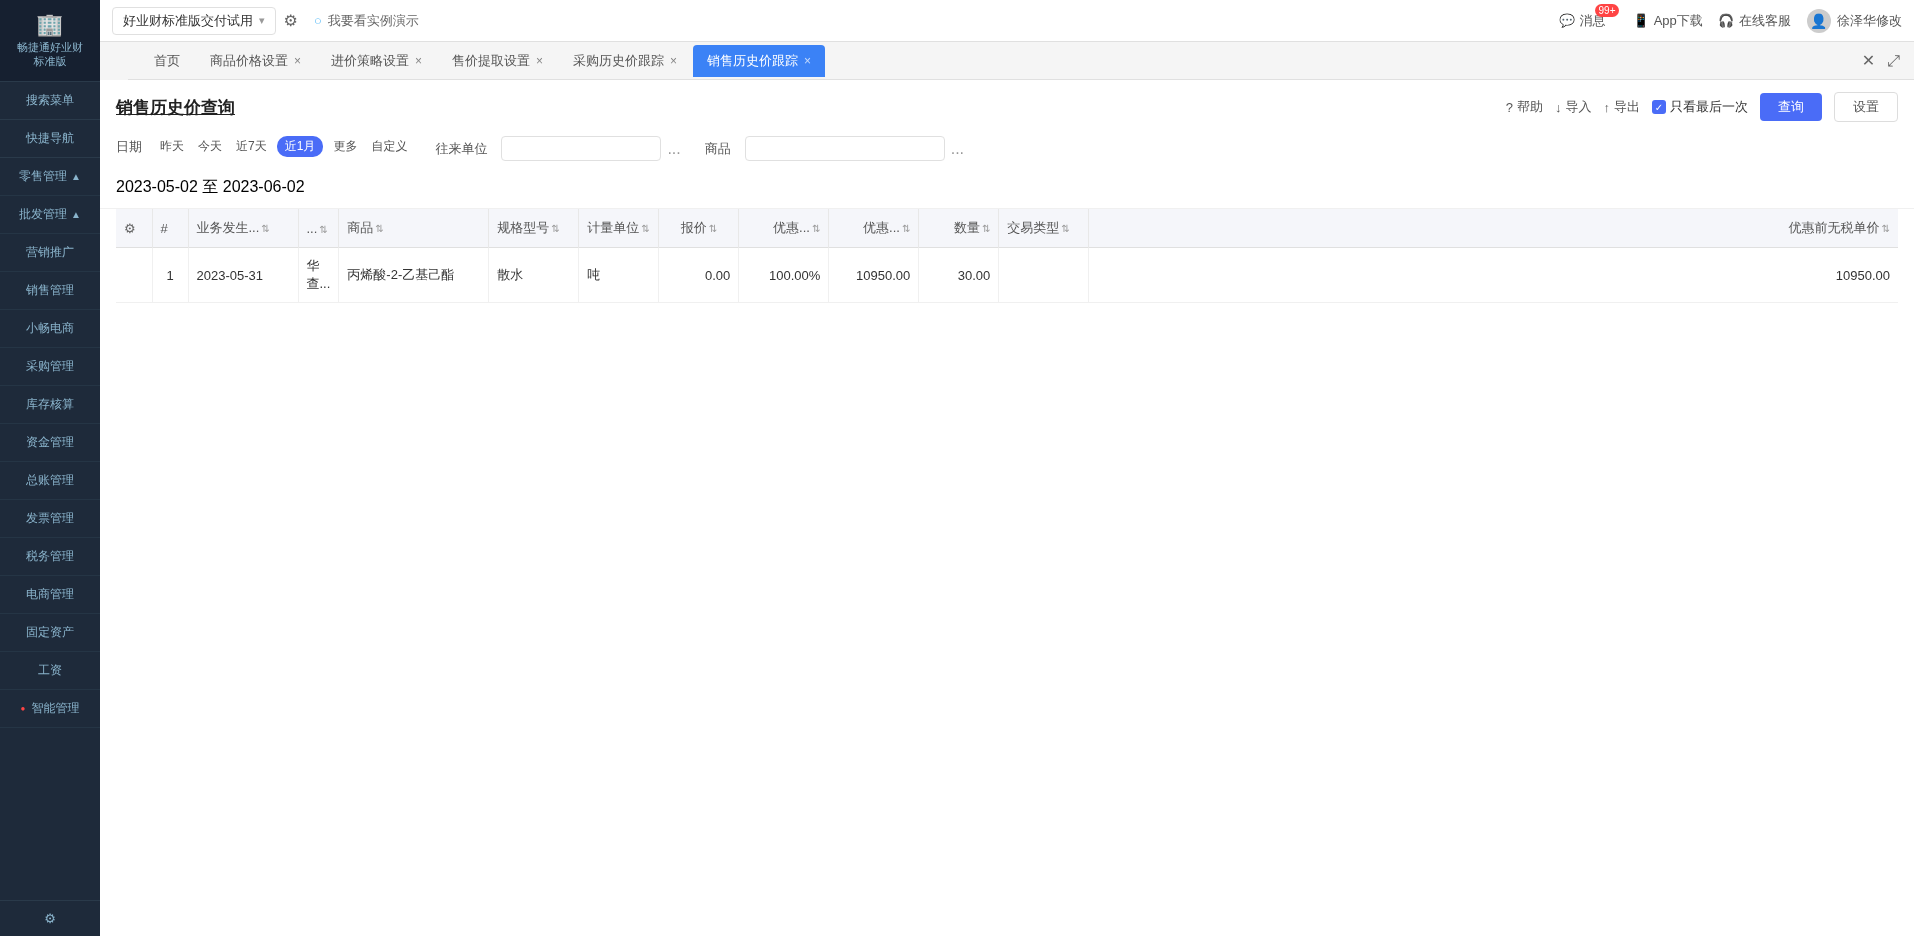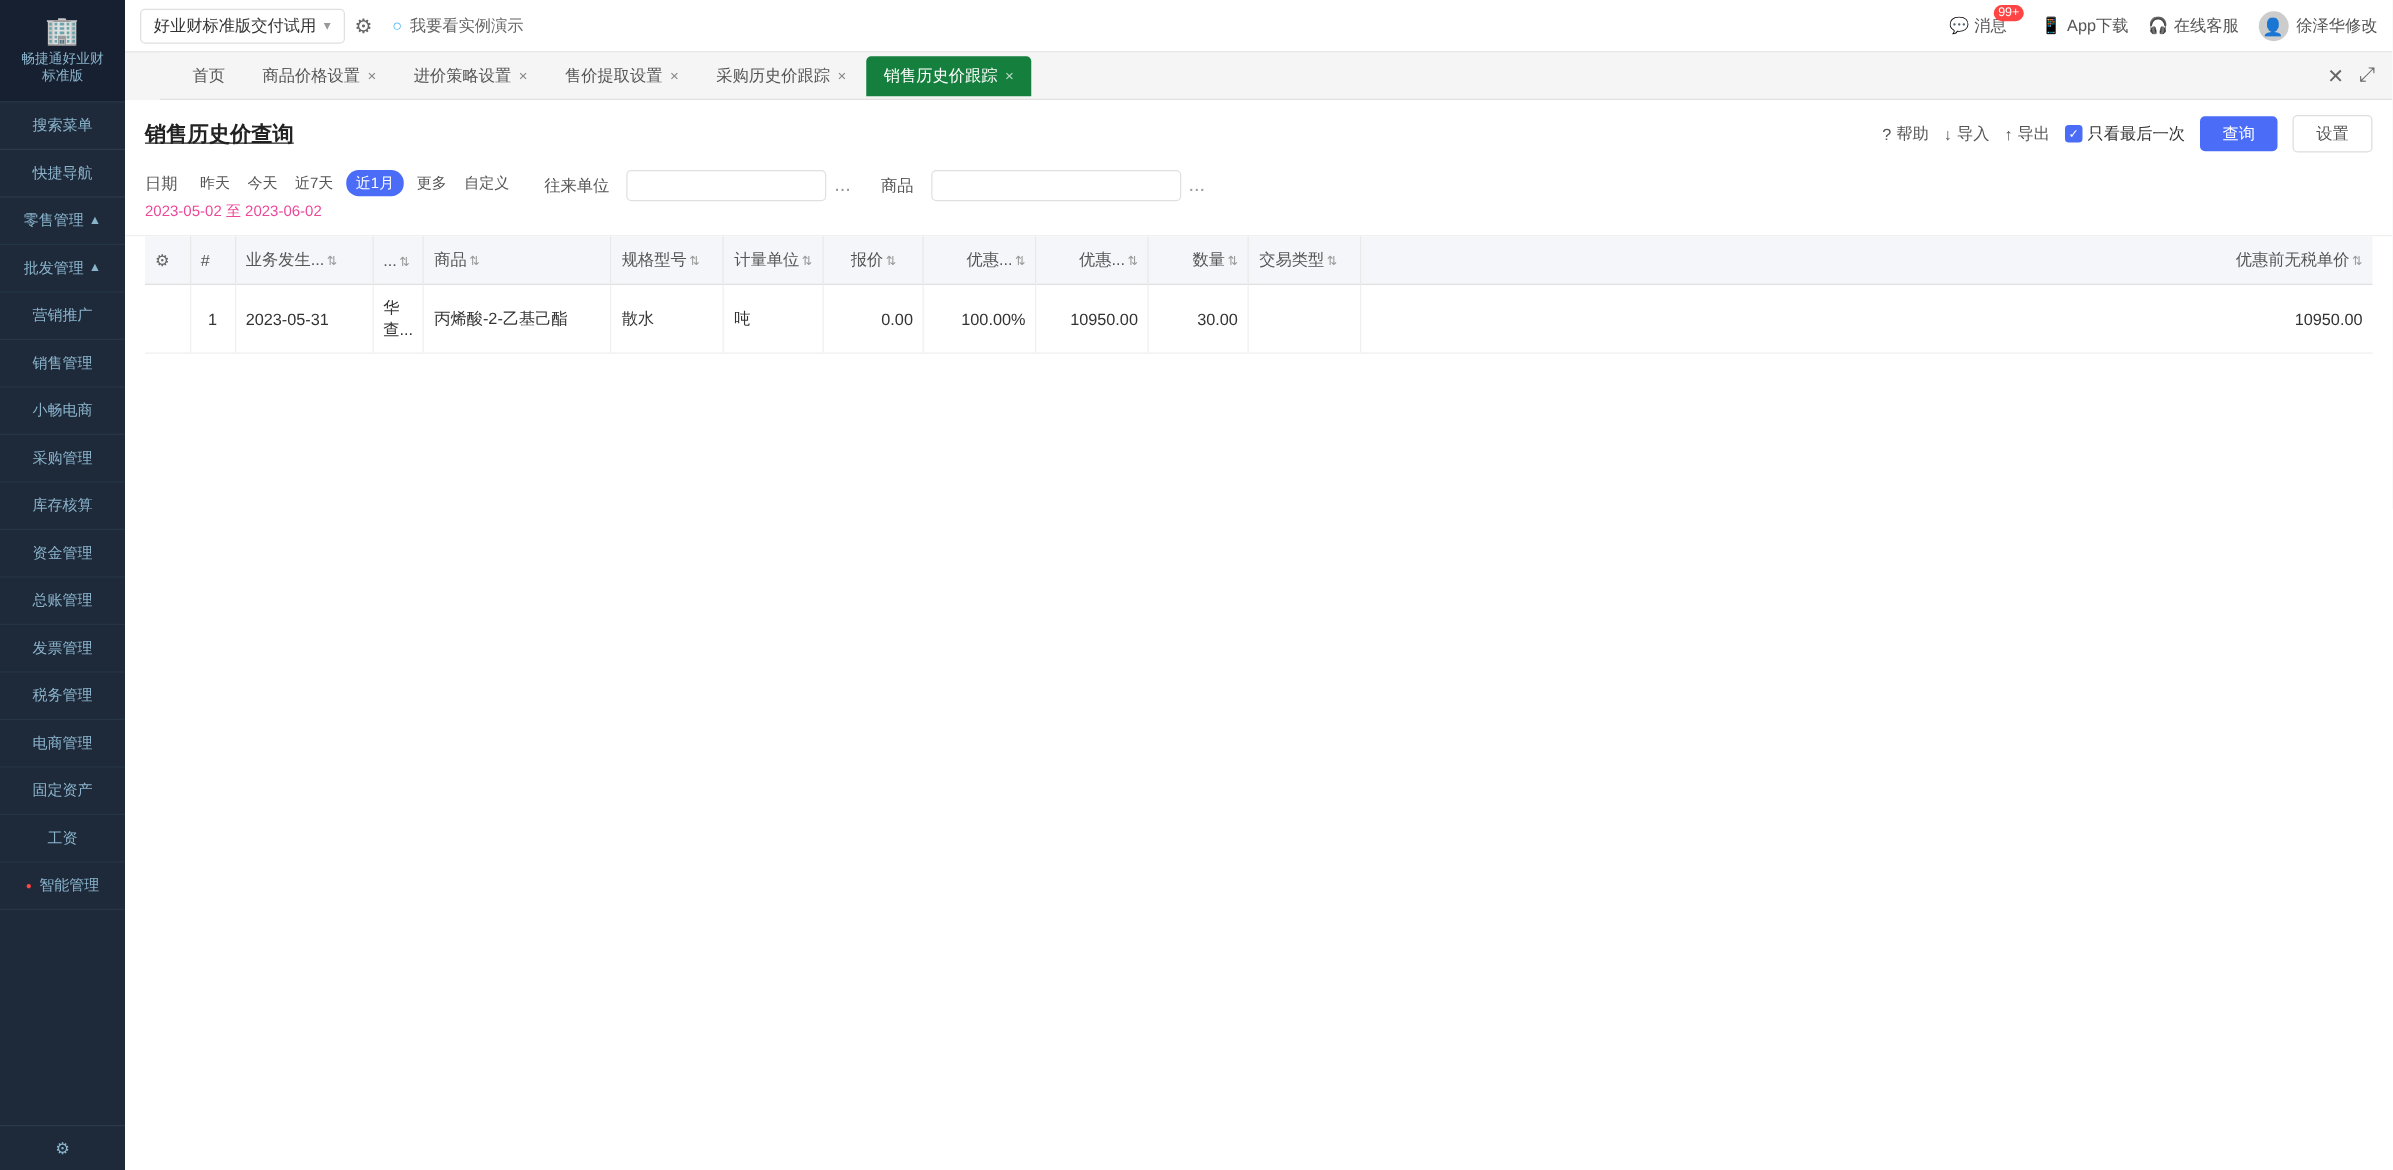--- a/index.html
+++ b/index.html
@@ -164,21 +164,21 @@
       font-size: 13px;
       cursor: pointer;
       color: #555;
       border-radius: 4px 4px 0 0;
       display: flex;
       align-items: center;
       gap: 6px;
       white-space: nowrap;
       height: 32px;
     }
-    .tab-item.active { background: #15803d; color: #fff; }
+    .tab-item.active { background: #3b82f6; color: #fff; }
     .tab-item.plain { background: transparent; }
     .tab-close {
       font-size: 12px;
       opacity: 0.7;
       cursor: pointer;
     }
 
     
     .page-area {
       flex: 1;
@@ -239,21 +239,21 @@
       padding: 6px 16px 10px;
       flex-shrink: 0;
       display: flex;
       align-items: flex-start;
       gap: 24px;
       border-bottom: 1px solid #f0f0f0;
     }
     .filter-group {
       display: flex;
       flex-direction: column;
-      gap: 4px;
+      gap: 20px;
     }
     .filter-label {
       font-size: 13px;
       color: #555;
       margin-right: 8px;
     }
     .filter-date-btns {
       display: flex;
       align-items: center;
       gap: 6px;
@@ -265,22 +265,22 @@
       padding: 2px 4px;
       border-radius: 3px;
     }
     .date-btn.active {
       background: #4a6cf7;
       color: #fff;
       padding: 2px 8px;
       border-radius: 10px;
     }
     .date-range-text {
-      font-size: 12px;
-      color: #ec4899;
+      font-size: 16px;
+      color: #000000;
     }
     .filter-input {
       border: 1px solid #e0e0e0;
       border-radius: 4px;
       padding: 4px 8px;
       font-size: 13px;
       width: 200px;
       color: #333;
       outline: none;
     }

